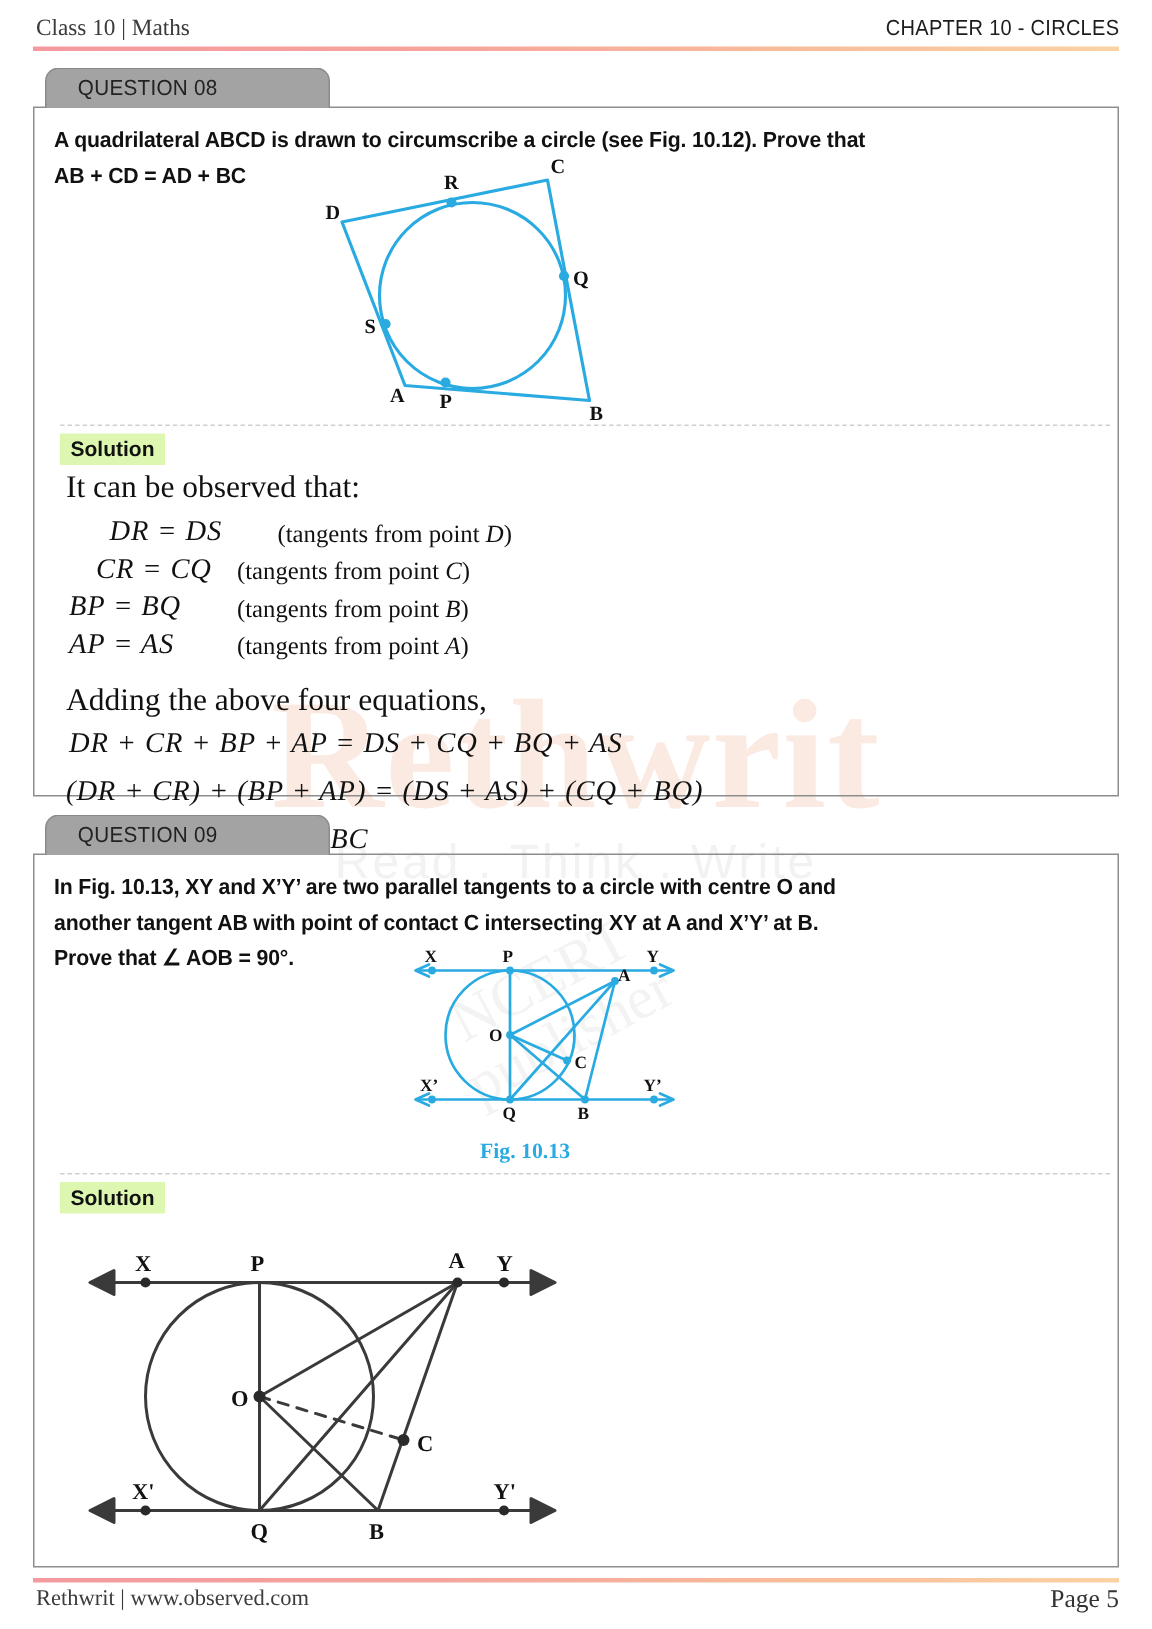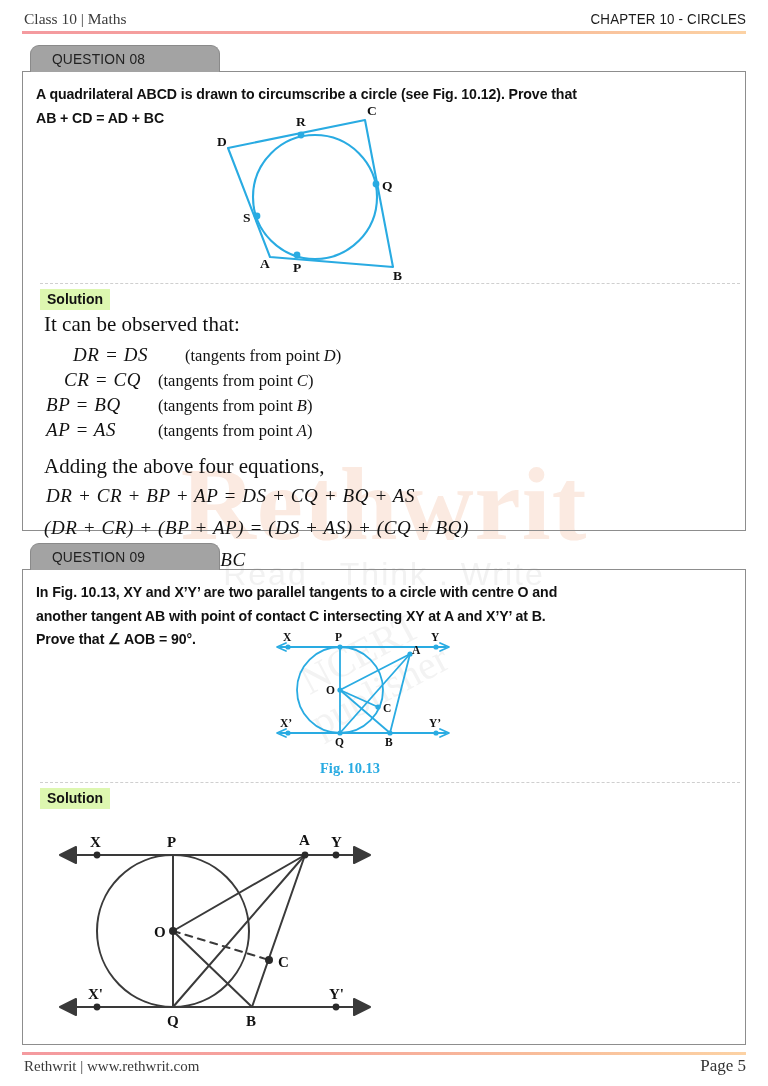--- a/index.html
+++ b/index.html
@@ -360,17 +360,17 @@
       <text x="238" y="142">C</text>
       <text x="48" y="174">X'</text>
       <text x="127" y="201">Q</text>
       <text x="206" y="201">B</text>
       <text x="289" y="174">Y'</text>
     </g>
   </svg>
 
   <div class="rule rule-bot"></div>
   <div class="footer">
-    <div class="ftr-left">Rethwrit | www.rethwrit.com</div>
+    <div class="ftr-left">Rethwrit | www.observed.com</div>
     <div class="ftr-right">Page 5</div>
   </div>
 
 </div>
 
 </body></html>

